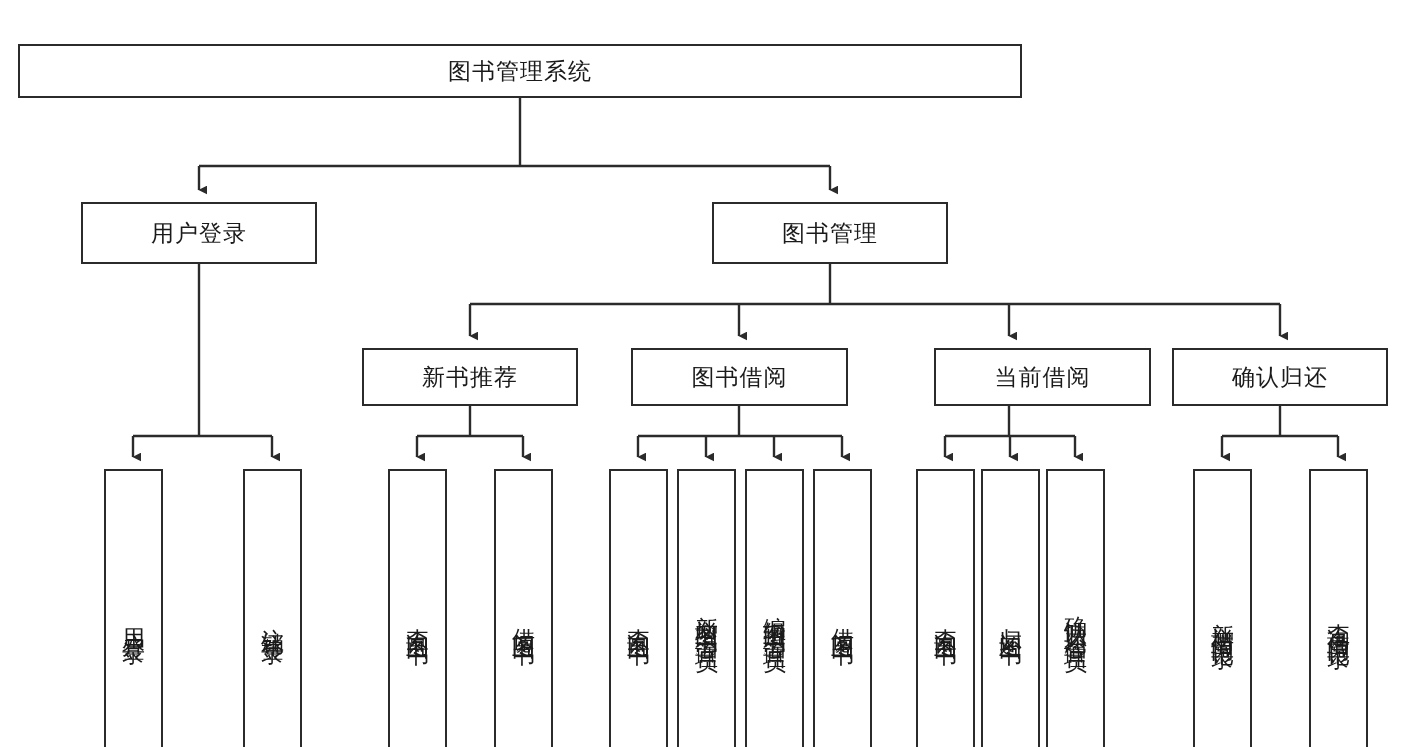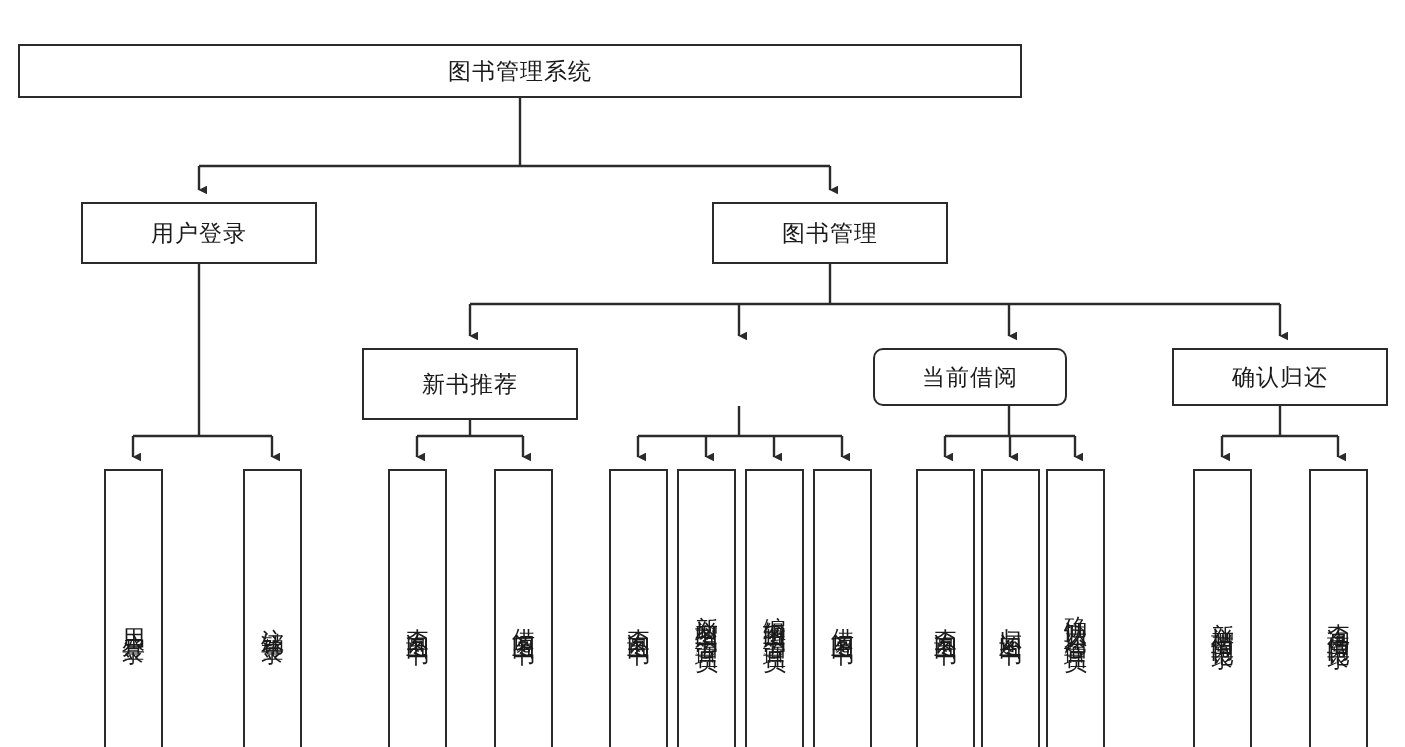--- a/index.html
+++ b/index.html
@@ -133,26 +133,29 @@
   </div>
 
   <div class="node h" style="left:81px;top:170px;width:236px;height:62px;">
     <span class="lbl">用户登录</span>
   </div>
 
   <div class="node h" style="left:712px;top:170px;width:236px;height:62px;">
     <span class="lbl">图书管理</span>
   </div>
 
-  <div class="node h" style="left:362px;top:316px;width:216px;height:72px;">
+  <div class="node h" style="left:362px;top:316px;width:216px;height:58px;">
     <span class="lbl">新书推荐</span>
   </div>
 
-
-  <div class="node h" style="left:873px;top:316px;width:194px;height:58px;border-radius:10px;">
+  <div class="node h" style="left:631px;top:316px;width:217px;height:58px;">
+    <span class="lbl">图书借阅</span>
+  </div>
+
+  <div class="node h" style="left:934px;top:316px;width:217px;height:58px;">
     <span class="lbl">当前借阅</span>
   </div>
 
   <div class="node h" style="left:1172px;top:316px;width:216px;height:58px;">
     <span class="lbl">确认归还</span>
   </div>
 
   <div class="node v" style="left:104px;top:437px;width:59px;height:296px;">
     <span class="lbl">用户登录</span>
   </div>

